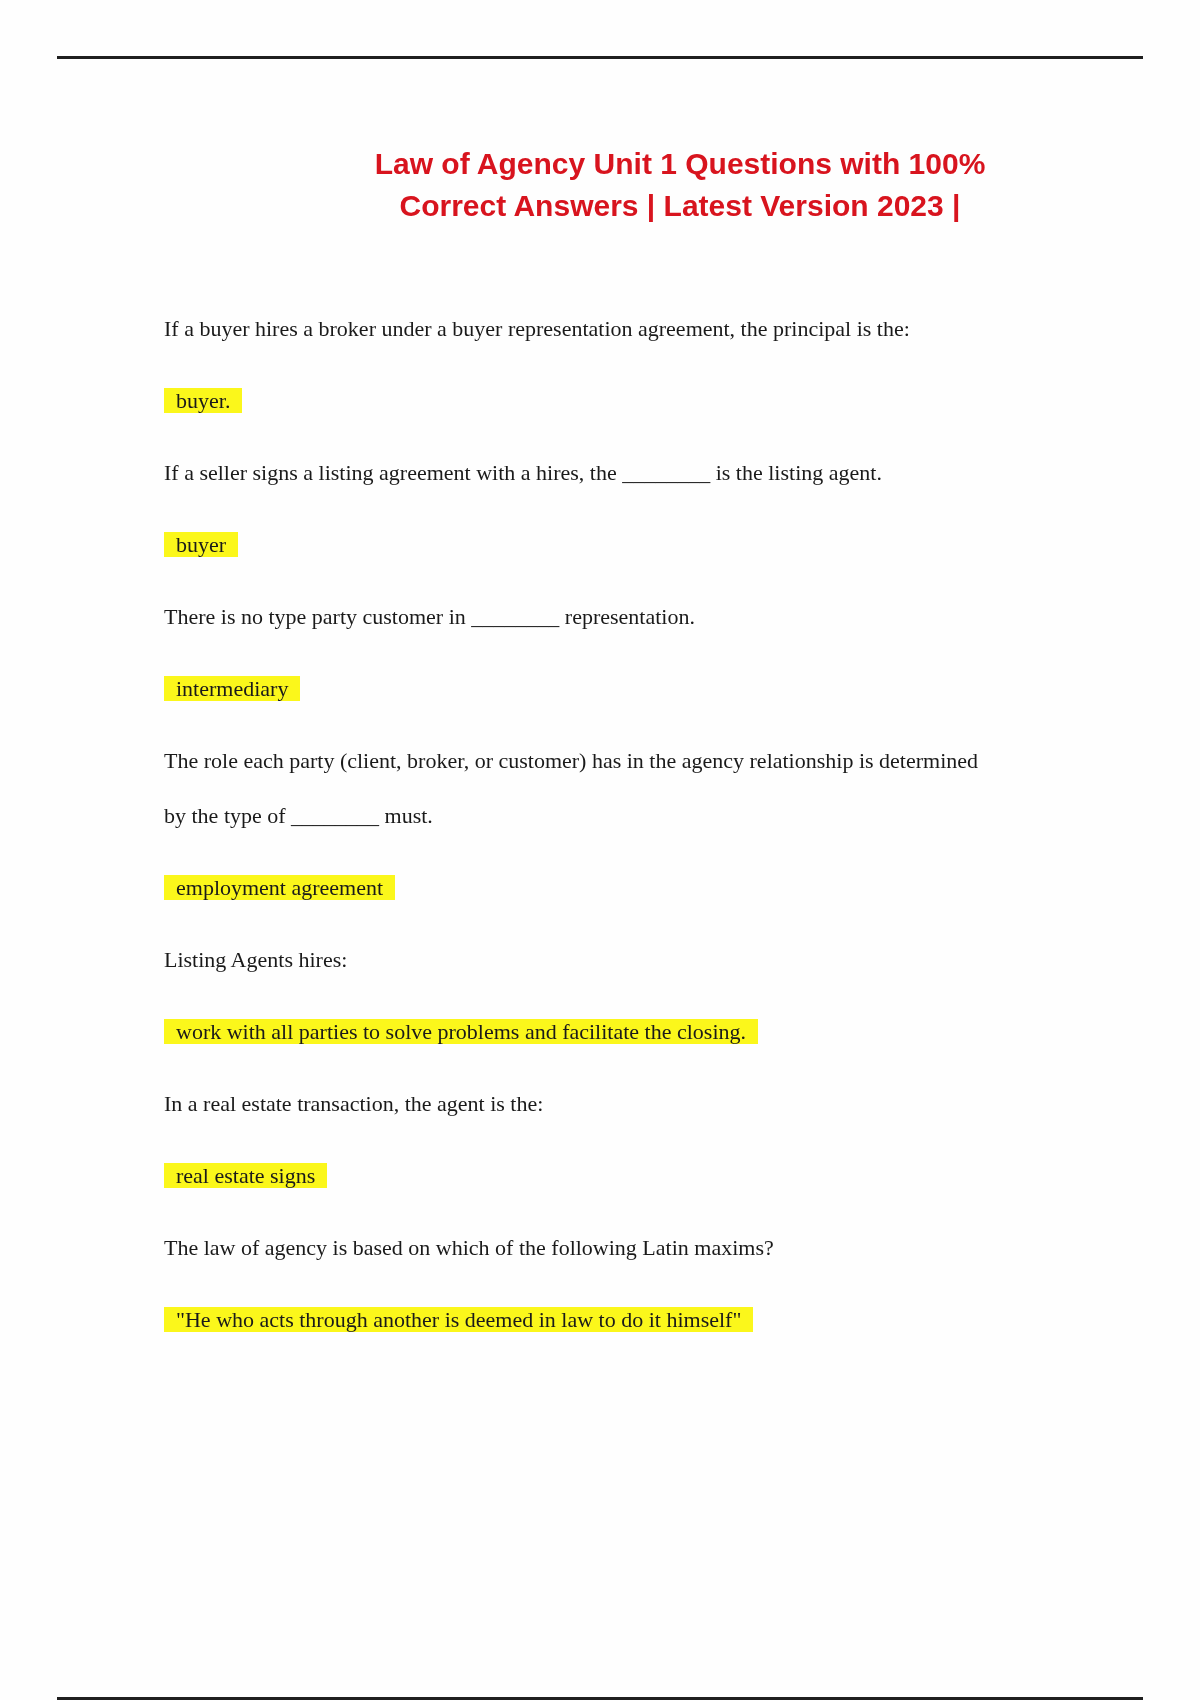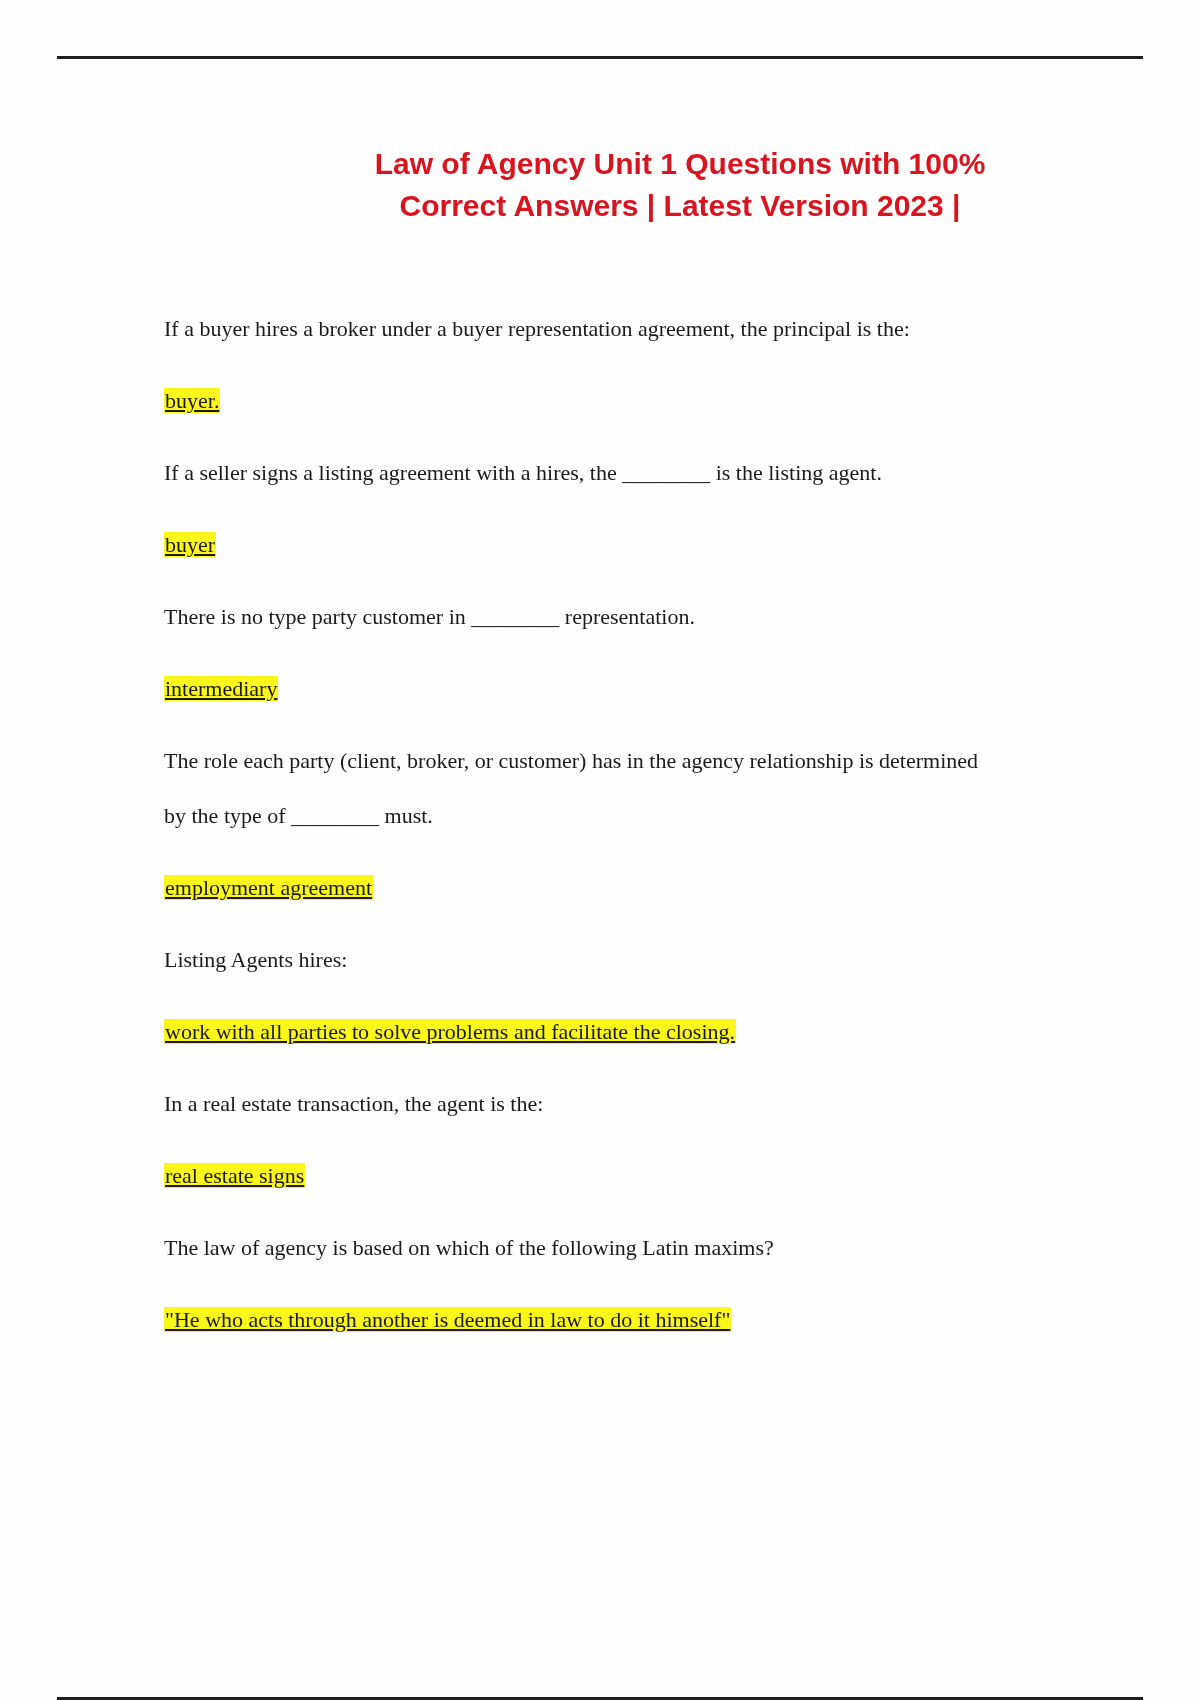--- a/index.html
+++ b/index.html
@@ -40,22 +40,21 @@
     .line {
       position: absolute;
       left: 152px;
       font-size: 22px;
       line-height: 30px;
       white-space: nowrap;
       margin: 12px;
     }
     .hl {
       background: #fbf71b;
-      padding: 0 1px;
-      text-decoration: underline;
+      padding: 0 12px;
     }
   </style>
 </head>
 <body>
 
 <div class="rule top"></div>
 
 <h1 class="title">
   <div>Law of Agency Unit 1 Questions with 100%</div>
   <div>Correct Answers | Latest Version 2023 |</div>

